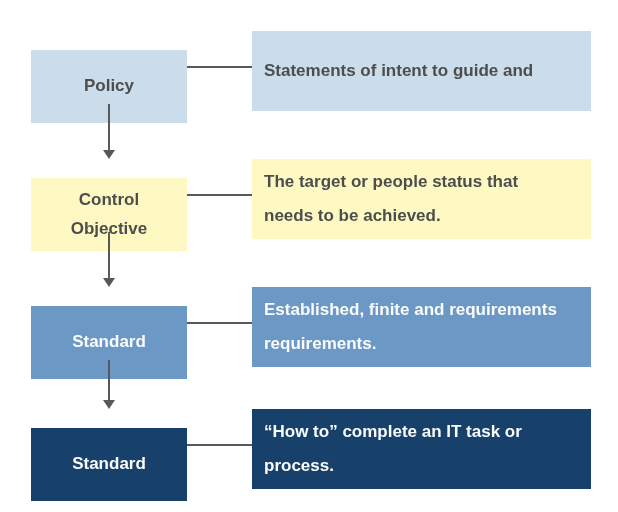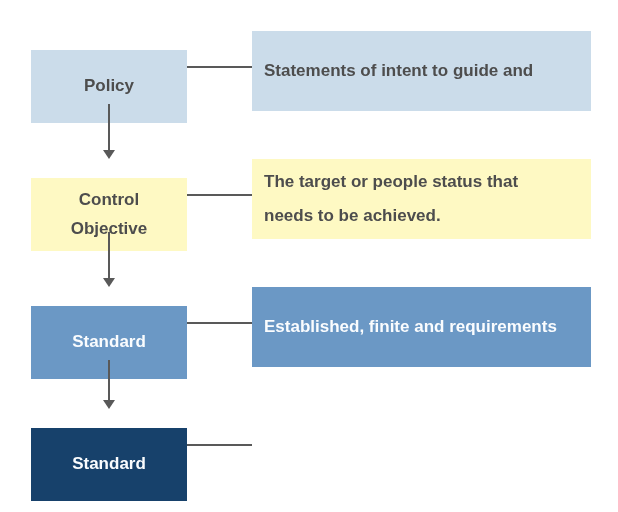--- a/index.html
+++ b/index.html
@@ -116,23 +116,28 @@
 
   <div class="vstem v2"></div>
   <div class="vhead vh2"></div>
 
   <div class="label-box row3-bg light-text r3">
     <span>Standard</span>
   </div>
   <div class="hline h3"></div>
   <div class="desc-box row3-bg light-text r3">
     <div class="line">Established, finite and requirements</div>
+    <div class="line">requirements.</div>
   </div>
 
   <div class="vstem v3"></div>
   <div class="vhead vh3"></div>
 
   <div class="label-box row4-bg light-text r4">
     <span>Standard</span>
   </div>
   <div class="hline h4"></div>
+  <div class="desc-box row4-bg light-text r4">
+    <div class="line">“How to” complete an IT task or</div>
+    <div class="line">process.</div>
+  </div>
 
 </div>
 
 </body></html>

